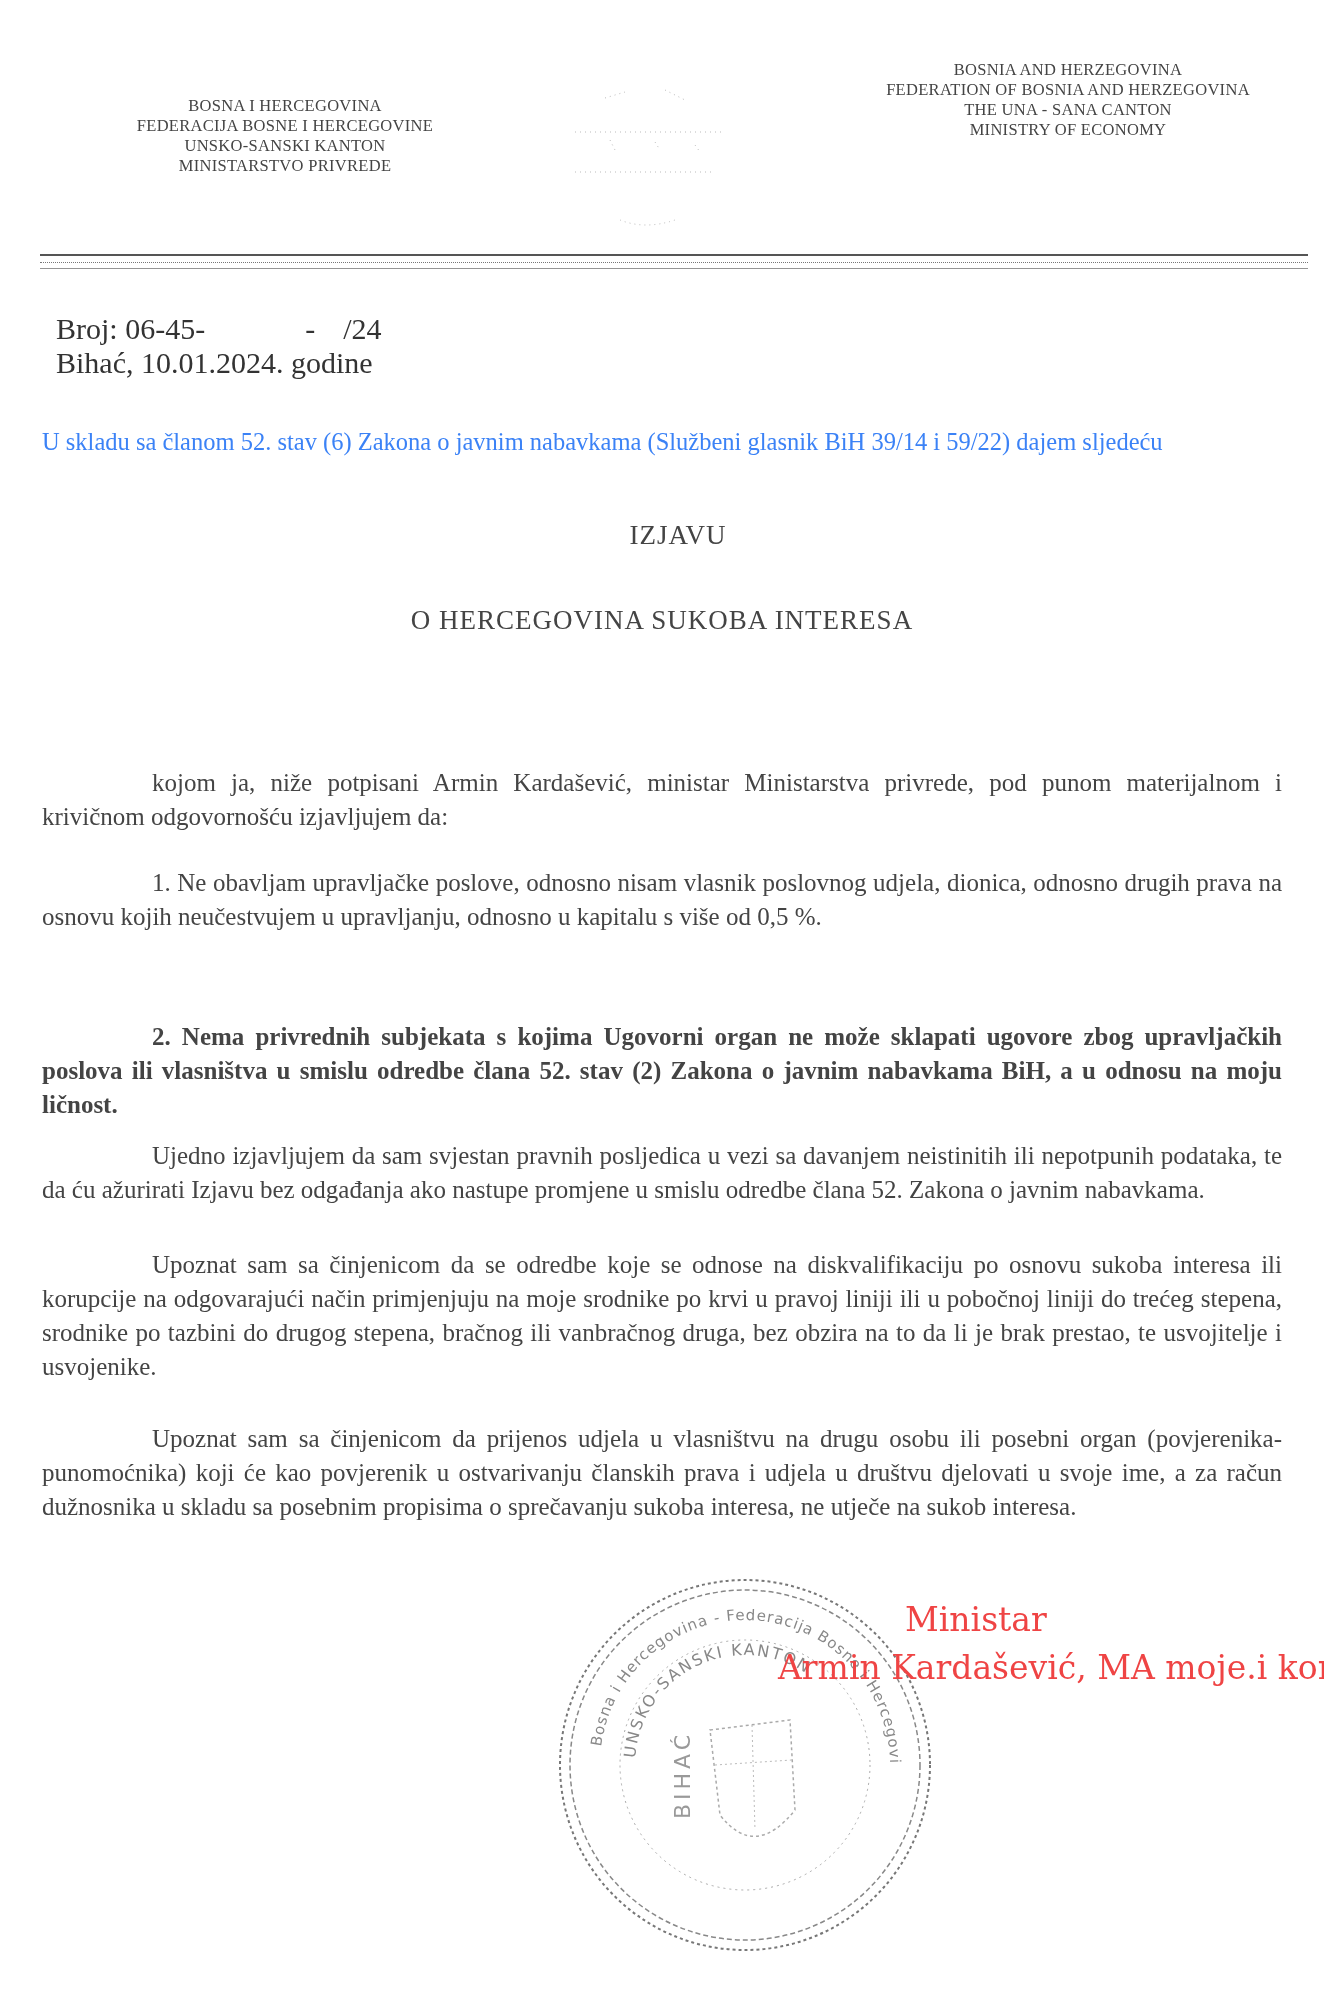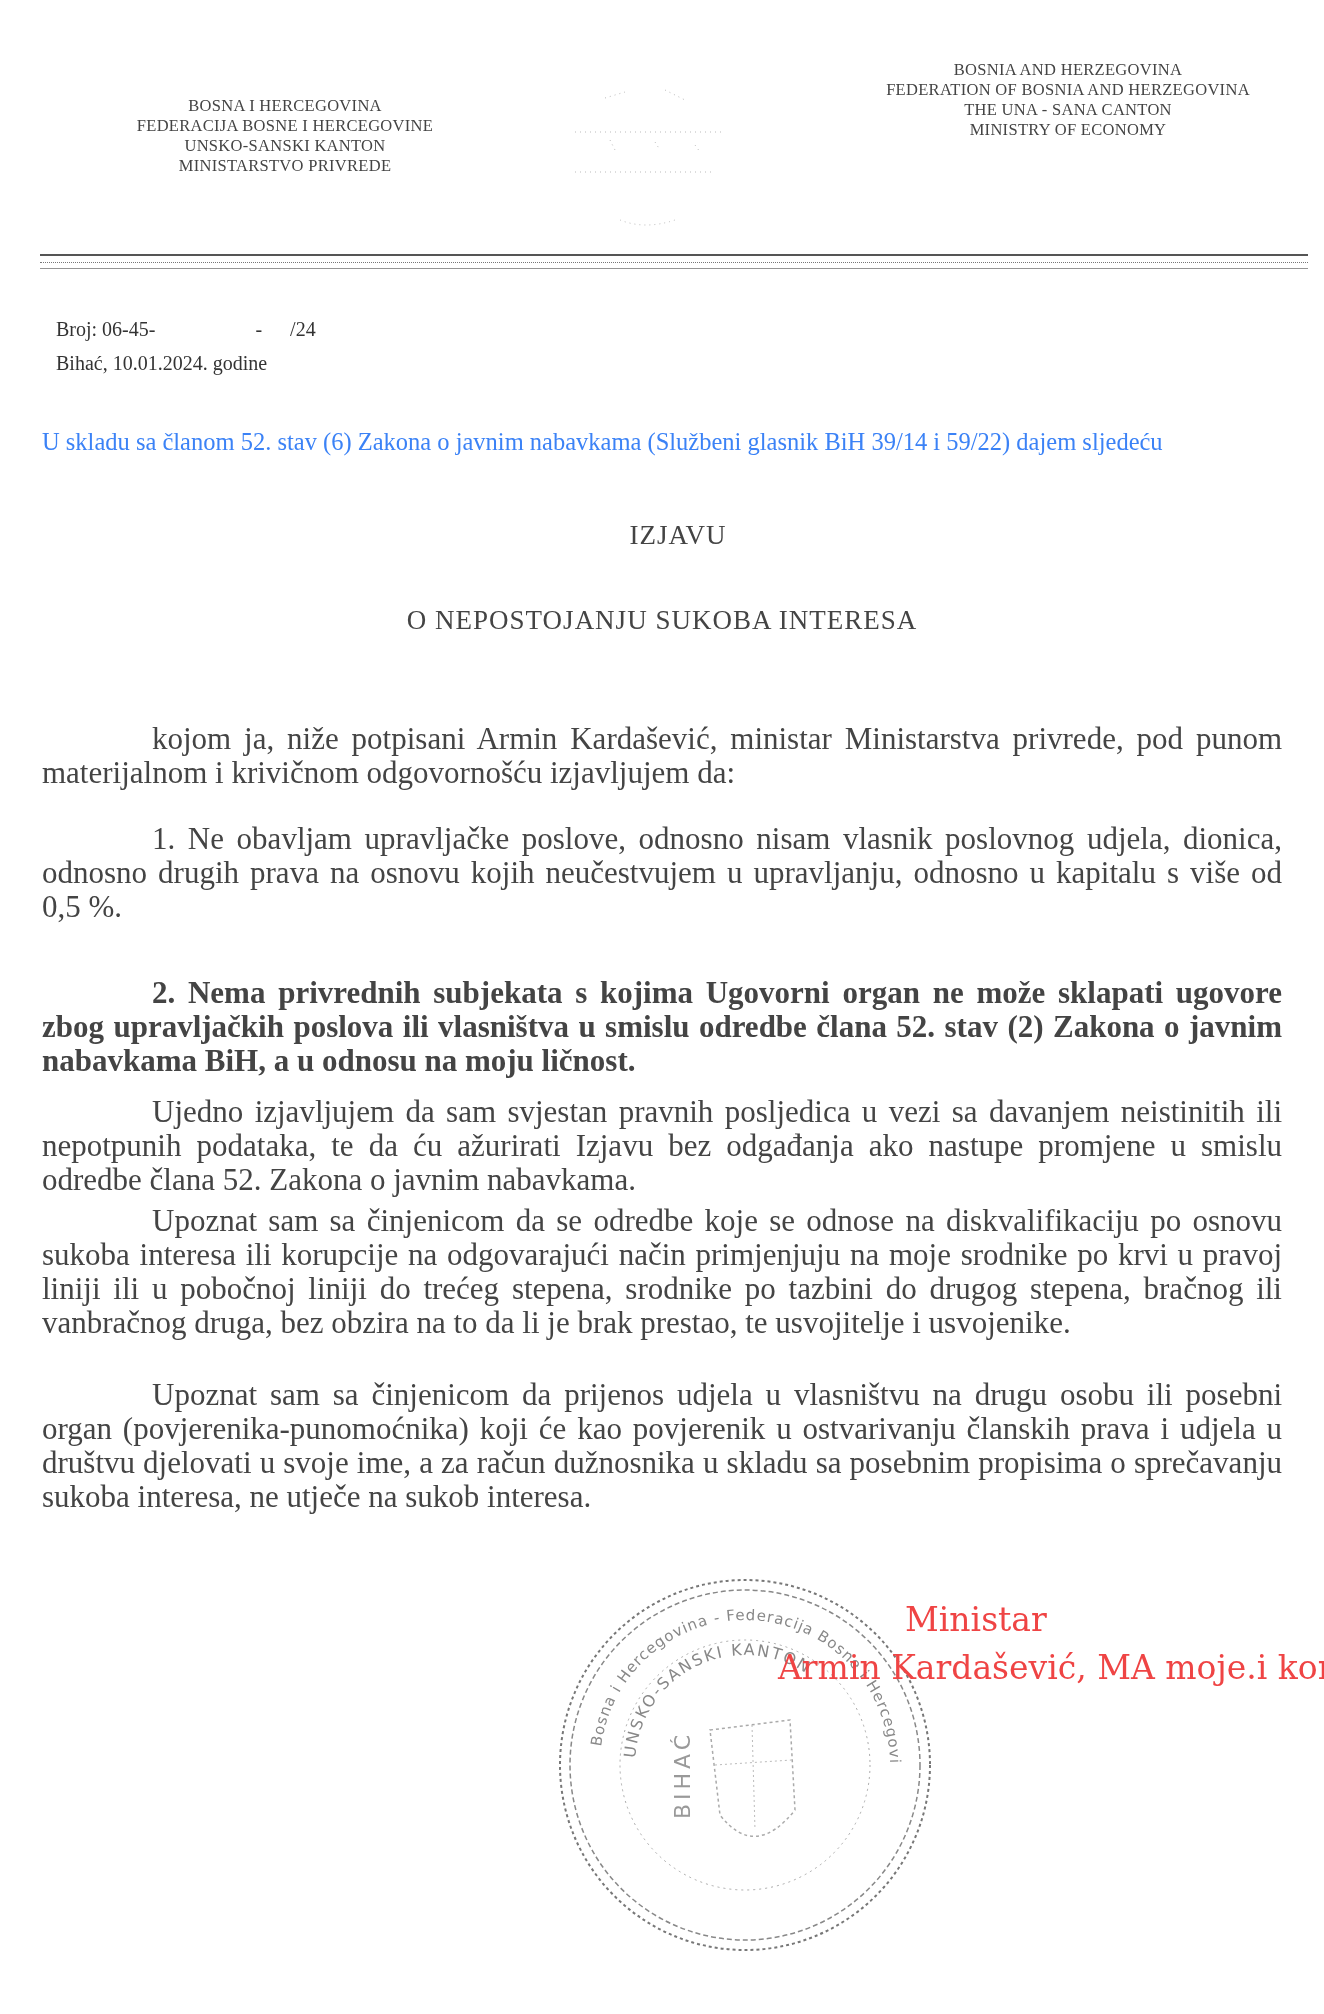--- a/index.html
+++ b/index.html
@@ -10,31 +10,31 @@
   .hdr { position: absolute; top: 60px; text-align: center; font-size: 16.5px; line-height: 20px; letter-spacing: 0.3px; color: #444; }
   .hdr div { white-space: nowrap; }
   .hdr-left { left: 120px; width: 330px; margin-top: 36px; }
   .hdr-right { left: 818px; width: 500px; }
   .crest { position: absolute; left: 565px; top: 80px; width: 170px; height: 150px; }
   .rule { position: absolute; left: 40px; width: 1268px; }
   .rule1 { top: 254px; border-top: 2px solid #555; }
   .rule2 { top: 262px; border-top: 1px dotted #777; }
   .rule3 { top: 268px; border-top: 1px solid #666; opacity: .7; }
 
-  .meta { position: absolute; left: 56px; top: 312px; font-size: 20px; line-height: 34px; color: #333; }
+  .meta { position: absolute; left: 56px; top: 312px; font-size: 30px; line-height: 34px; color: #333; }
   .meta .num-gap { display: inline-block; width: 100px; }
   .meta .num-gap2 { display: inline-block; width: 28px; }
 
   .intro { position: absolute; left: 42px; top: 425px; width: 1240px; font-size: 24.5px; line-height: 34px; color: #3b82f6; text-align: justify; }
 
   .title { position: absolute; left: 0; width: 1324px; text-align: center; font-size: 27px; letter-spacing: 1px; color: #444; }
   .title1 { top: 520px; padding-left: 16px; }
   .title2 { top: 605px; }
 
-  .body-text { position: absolute; left: 42px; width: 1240px; font-size: 31px; line-height: 34px; color: #444; text-align: justify; text-align-last: left; }
+  .body-text { position: absolute; left: 42px; width: 1240px; font-size: 25px; line-height: 34px; color: #444; text-align: justify; text-align-last: left; margin-top: 44px; }
   .indent { text-indent: 110px; }
 
   .p-kojom { top: 722px; }
   .p-item1 { top: 822px; }
   .p-item2 { top: 976px; font-weight: bold; }
   .p-ujedno { top: 1095px; }
   .p-upoznat1 { top: 1204px; }
   .p-upoznat2 { top: 1378px; }
 
   .stamp { position: absolute; left: 540px; top: 1560px; width: 410px; height: 410px; }
@@ -77,21 +77,21 @@
 <div class="meta">
   <div>
     <span>Broj: 06-45-</span><span class="num-gap"></span><span>-</span><span class="num-gap2"></span><span>/24</span>
   </div>
   <div>Bihać, 10.01.2024. godine</div>
 </div>
 
 <div class="intro">U skladu sa članom 52. stav (6) Zakona o javnim nabavkama (Službeni glasnik BiH 39/14 i 59/22) dajem sljedeću</div>
 
 <div class="title title1">IZJAVU</div>
-<div class="title title2">O NEPOSTOJANJU SUKOBA INTERESA</div>
+<div class="title title2">O HERCEGOVINA SUKOBA INTERESA</div>
 
 <div class="body-text indent p-kojom">kojom ja, niže potpisani Armin Kardašević, ministar Ministarstva privrede, pod punom materijalnom i krivičnom odgovornošću izjavljujem da:</div>
 <div class="body-text indent p-item1">1. Ne obavljam upravljačke poslove, odnosno nisam vlasnik poslovnog udjela, dionica, odnosno drugih prava na osnovu kojih neučestvujem u upravljanju, odnosno u kapitalu s više od 0,5 %.</div>
 <div class="body-text indent p-item2">2. Nema privrednih subjekata s kojima Ugovorni organ ne može sklapati ugovore zbog upravljačkih poslova ili vlasništva u smislu odredbe člana 52. stav (2) Zakona o javnim nabavkama BiH, a u odnosu na moju ličnost.</div>
 <div class="body-text indent p-ujedno">Ujedno izjavljujem da sam svjestan pravnih posljedica u vezi sa davanjem neistinitih ili nepotpunih podataka, te da ću ažurirati Izjavu bez odgađanja ako nastupe promjene u smislu odredbe člana 52. Zakona o javnim nabavkama.</div>
 <div class="body-text indent p-upoznat1">Upoznat sam sa činjenicom da se odredbe koje se odnose na diskvalifikaciju po osnovu sukoba interesa ili korupcije na odgovarajući način primjenjuju na moje srodnike po krvi u pravoj liniji ili u pobočnoj liniji do trećeg stepena, srodnike po tazbini do drugog stepena, bračnog ili vanbračnog druga, bez obzira na to da li je brak prestao, te usvojitelje i usvojenike.</div>
 <div class="body-text indent p-upoznat2">Upoznat sam sa činjenicom da prijenos udjela u vlasništvu na drugu osobu ili posebni organ (povjerenika-punomoćnika) koji će kao povjerenik u ostvarivanju članskih prava i udjela u društvu djelovati u svoje ime, a za račun dužnosnika u skladu sa posebnim propisima o sprečavanju sukoba interesa, ne utječe na sukob interesa.</div>
 
 <div class="stamp">
   <svg width="410" height="410" viewBox="0 0 410 410">

